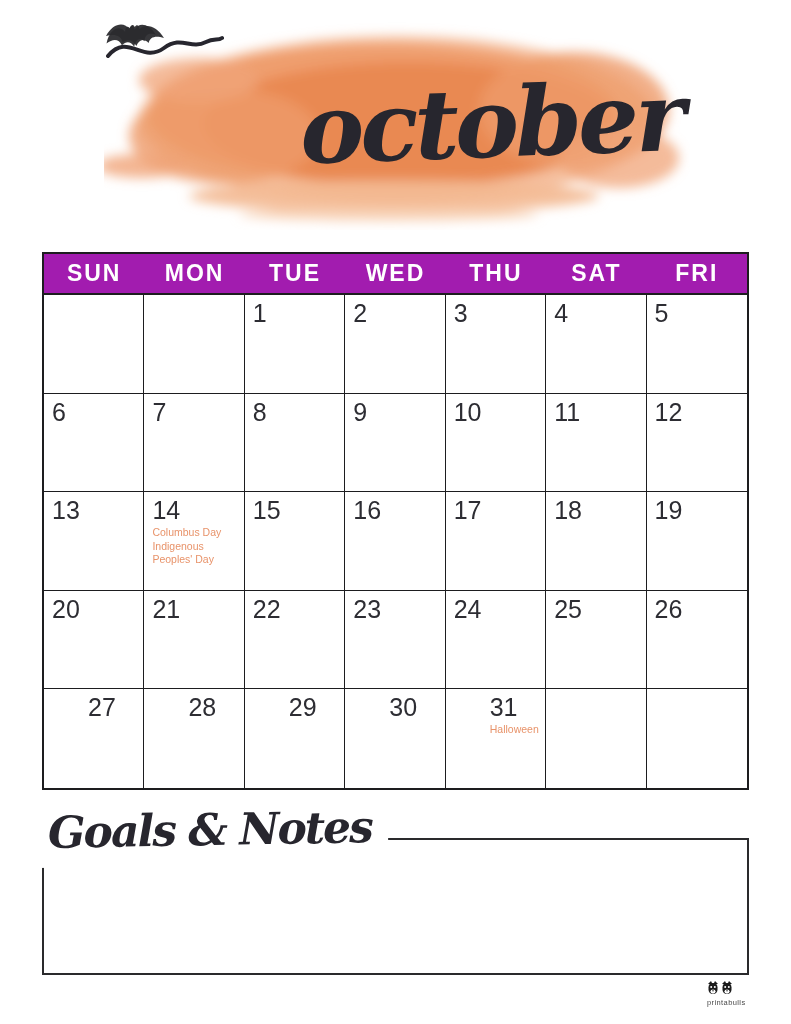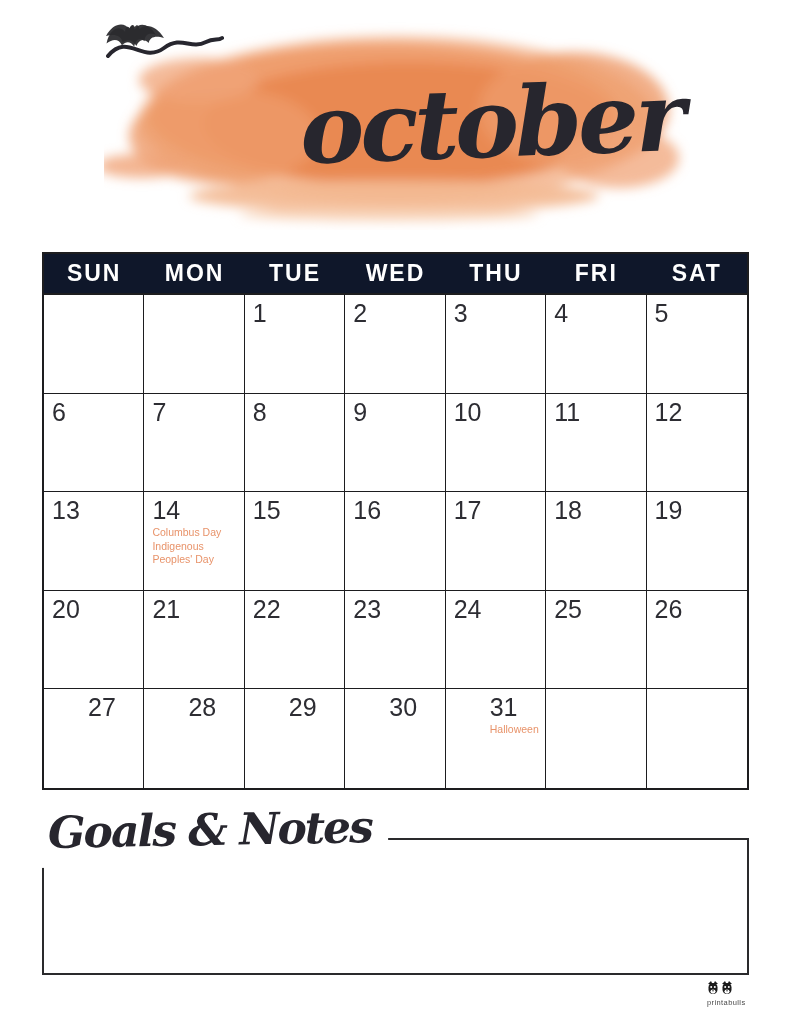--- a/index.html
+++ b/index.html
@@ -19,21 +19,21 @@
     transform:rotate(-2deg);
   }
   .flourish { position:absolute; left:520px; top:128px; }
   .bat1 { position:absolute; left:558px; top:138px; }
   .bat2 { position:absolute; left:596px; top:174px; }
 
   
   .calendar { position:absolute; left:42px; top:252px; width:707px; }
   .dow-row {
     display:grid; grid-template-columns:repeat(7,1fr); height:43px;
-    background:#0f172a; border:2px solid #1d1d1f;
+    background:#a21caf; border:2px solid #1d1d1f;
   }
   .dow {
     display:flex; align-items:center; justify-content:center;
     color:#ffffff; font-size:23px; font-weight:bold; letter-spacing:2px;
   }
   .weeks {
     display:grid; grid-template-columns:repeat(7,1fr);
     grid-template-rows:repeat(5,1fr); height:495px;
     border:2px solid #1d1d1f; border-top:none; background:#fff;
   }
@@ -99,22 +99,22 @@
     </svg>
   </div>
 
   <div class="calendar">
     <div class="dow-row">
       <div class="dow">SUN</div>
       <div class="dow">MON</div>
       <div class="dow">TUE</div>
       <div class="dow">WED</div>
       <div class="dow">THU</div>
+      <div class="dow">SAT</div>
       <div class="dow">FRI</div>
-      <div class="dow">SAT</div>
     </div>
     <div class="weeks">
 
       <div class="cell"><span class="daynum"></span></div>
       <div class="cell"><span class="daynum"></span></div>
       <div class="cell"><span class="daynum">1</span></div>
       <div class="cell"><span class="daynum">2</span></div>
       <div class="cell"><span class="daynum">3</span></div>
       <div class="cell"><span class="daynum">4</span></div>
       <div class="cell"><span class="daynum">5</span></div>

